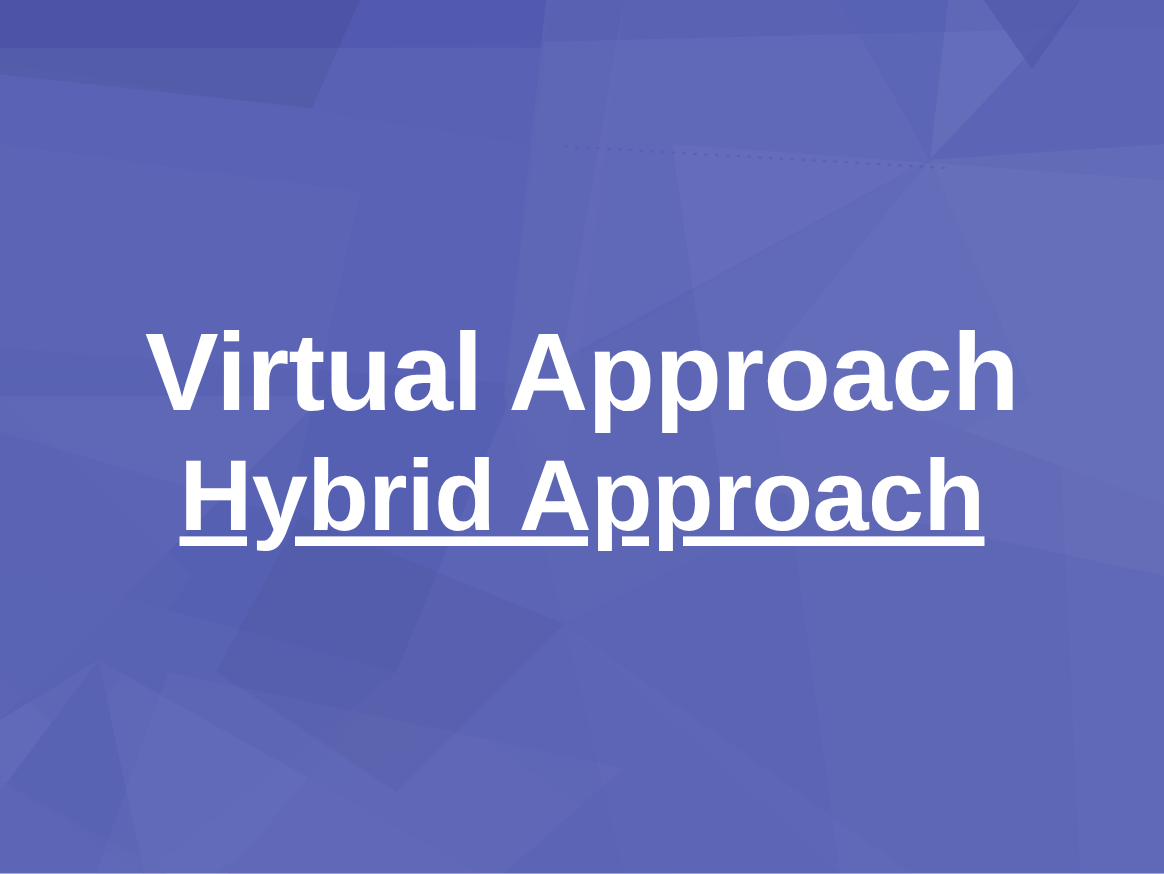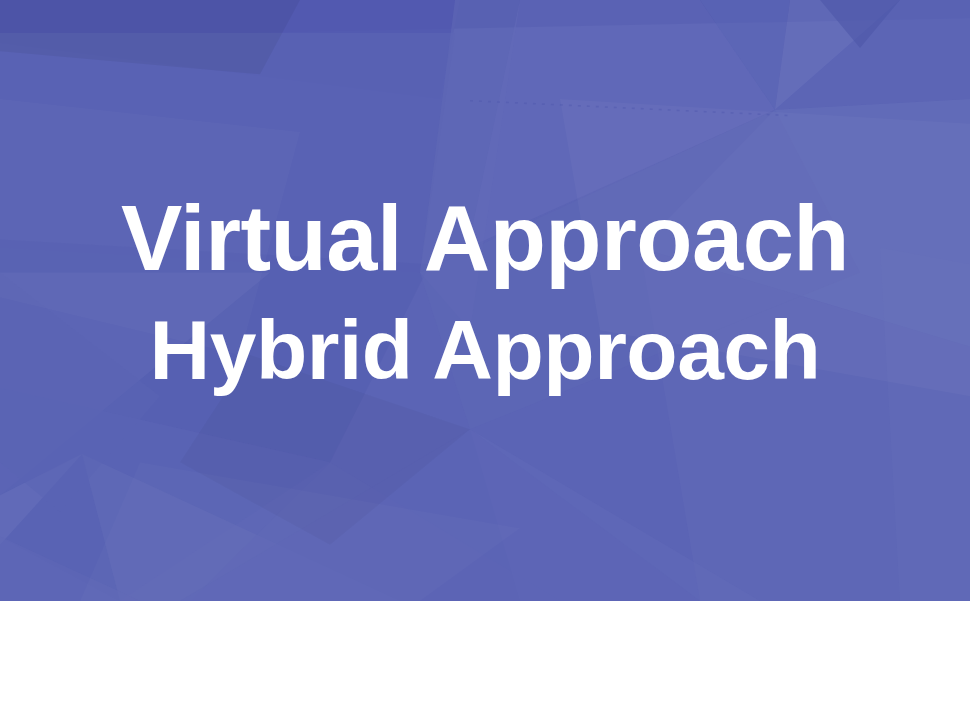--- a/index.html
+++ b/index.html
@@ -8,21 +8,21 @@
     padding: 0;
     background: #ffffff;
   }
   body {
     font-family: "Liberation Sans", sans-serif;
   }
 
   #slide {
     position: relative;
     width: 970px;
-    height: 601px;
+    height: 728px;
     overflow: hidden;
     background: #5b64b5;
   }
 
   #bg-polygons {
     position: absolute;
     inset: 0;
     width: 100%;
     height: 100%;
     display: block;
@@ -55,21 +55,22 @@
   }
 
   #line-vs {
     font-size: 168px;
     letter-spacing: -2px;
     margin: 0 0 2px 0;
   }
 
   #line-bottom {
     font-size: 84px;
-    margin: 18px;
+    margin: 8px;
+    text-decoration: underline;
   }
 </style>
 </head>
 <body>
 
 <div id="slide">
 
   <svg id="bg-polygons" viewBox="0 0 970 728" preserveAspectRatio="none" xmlns="http://www.w3.org/2000/svg">
 
     <rect x="0" y="0" width="970" height="728" fill="#5b64b5"></rect>

